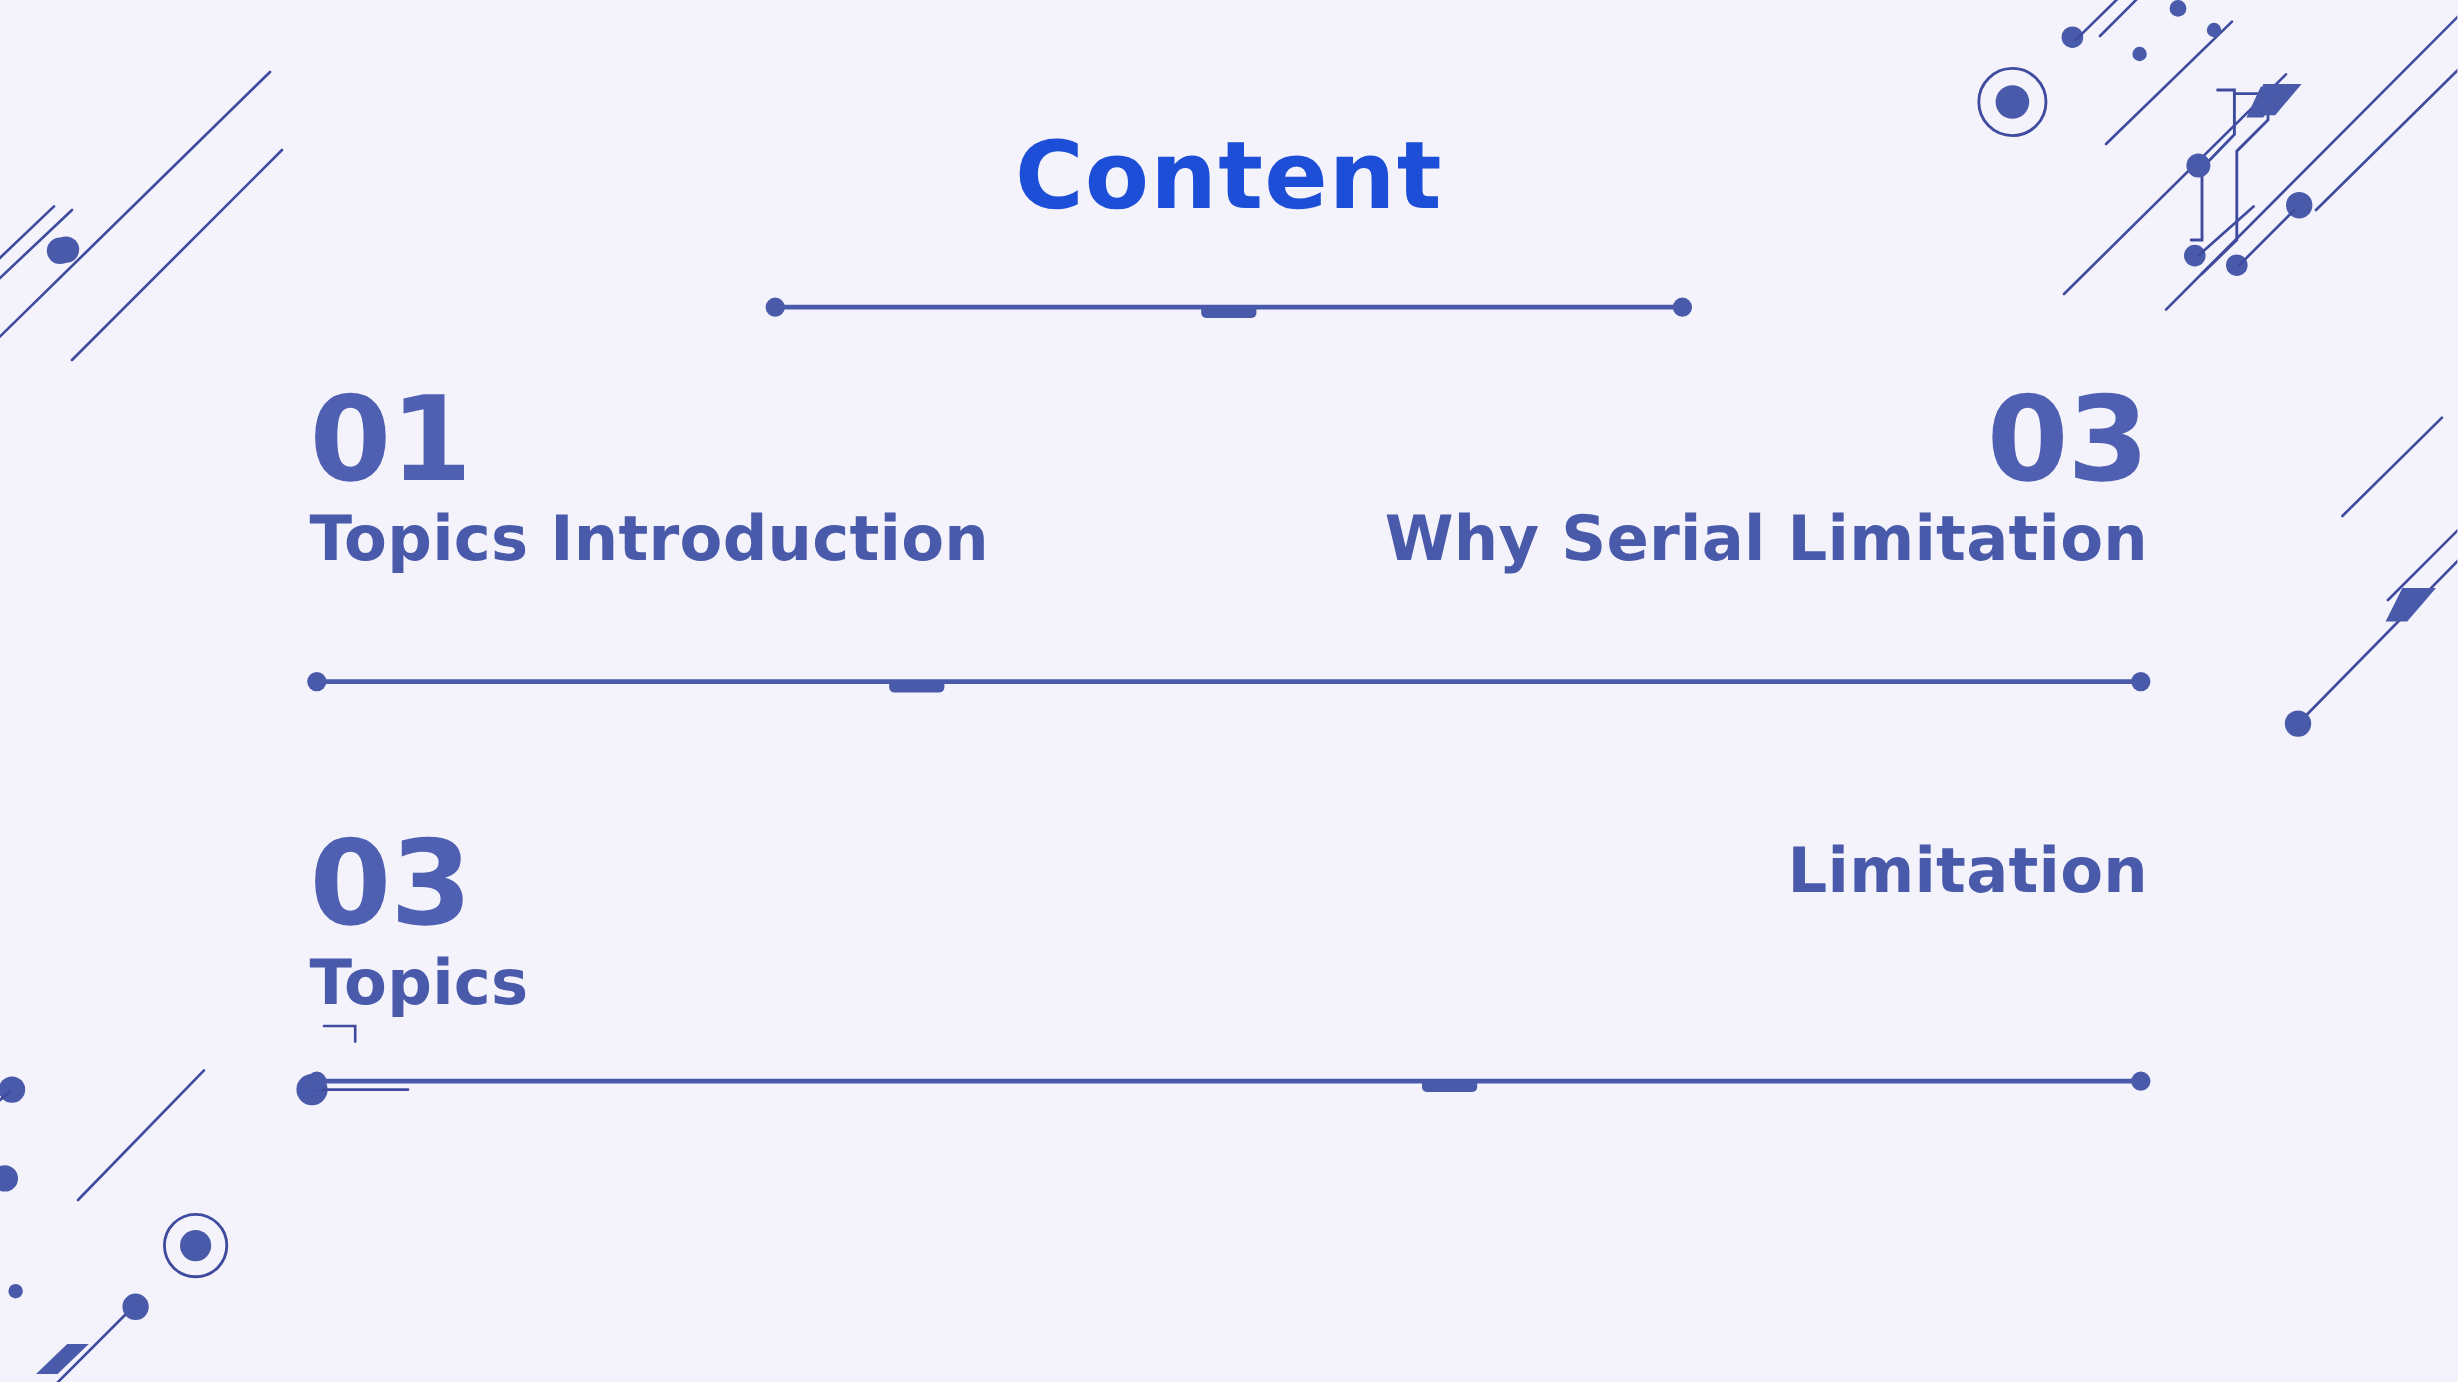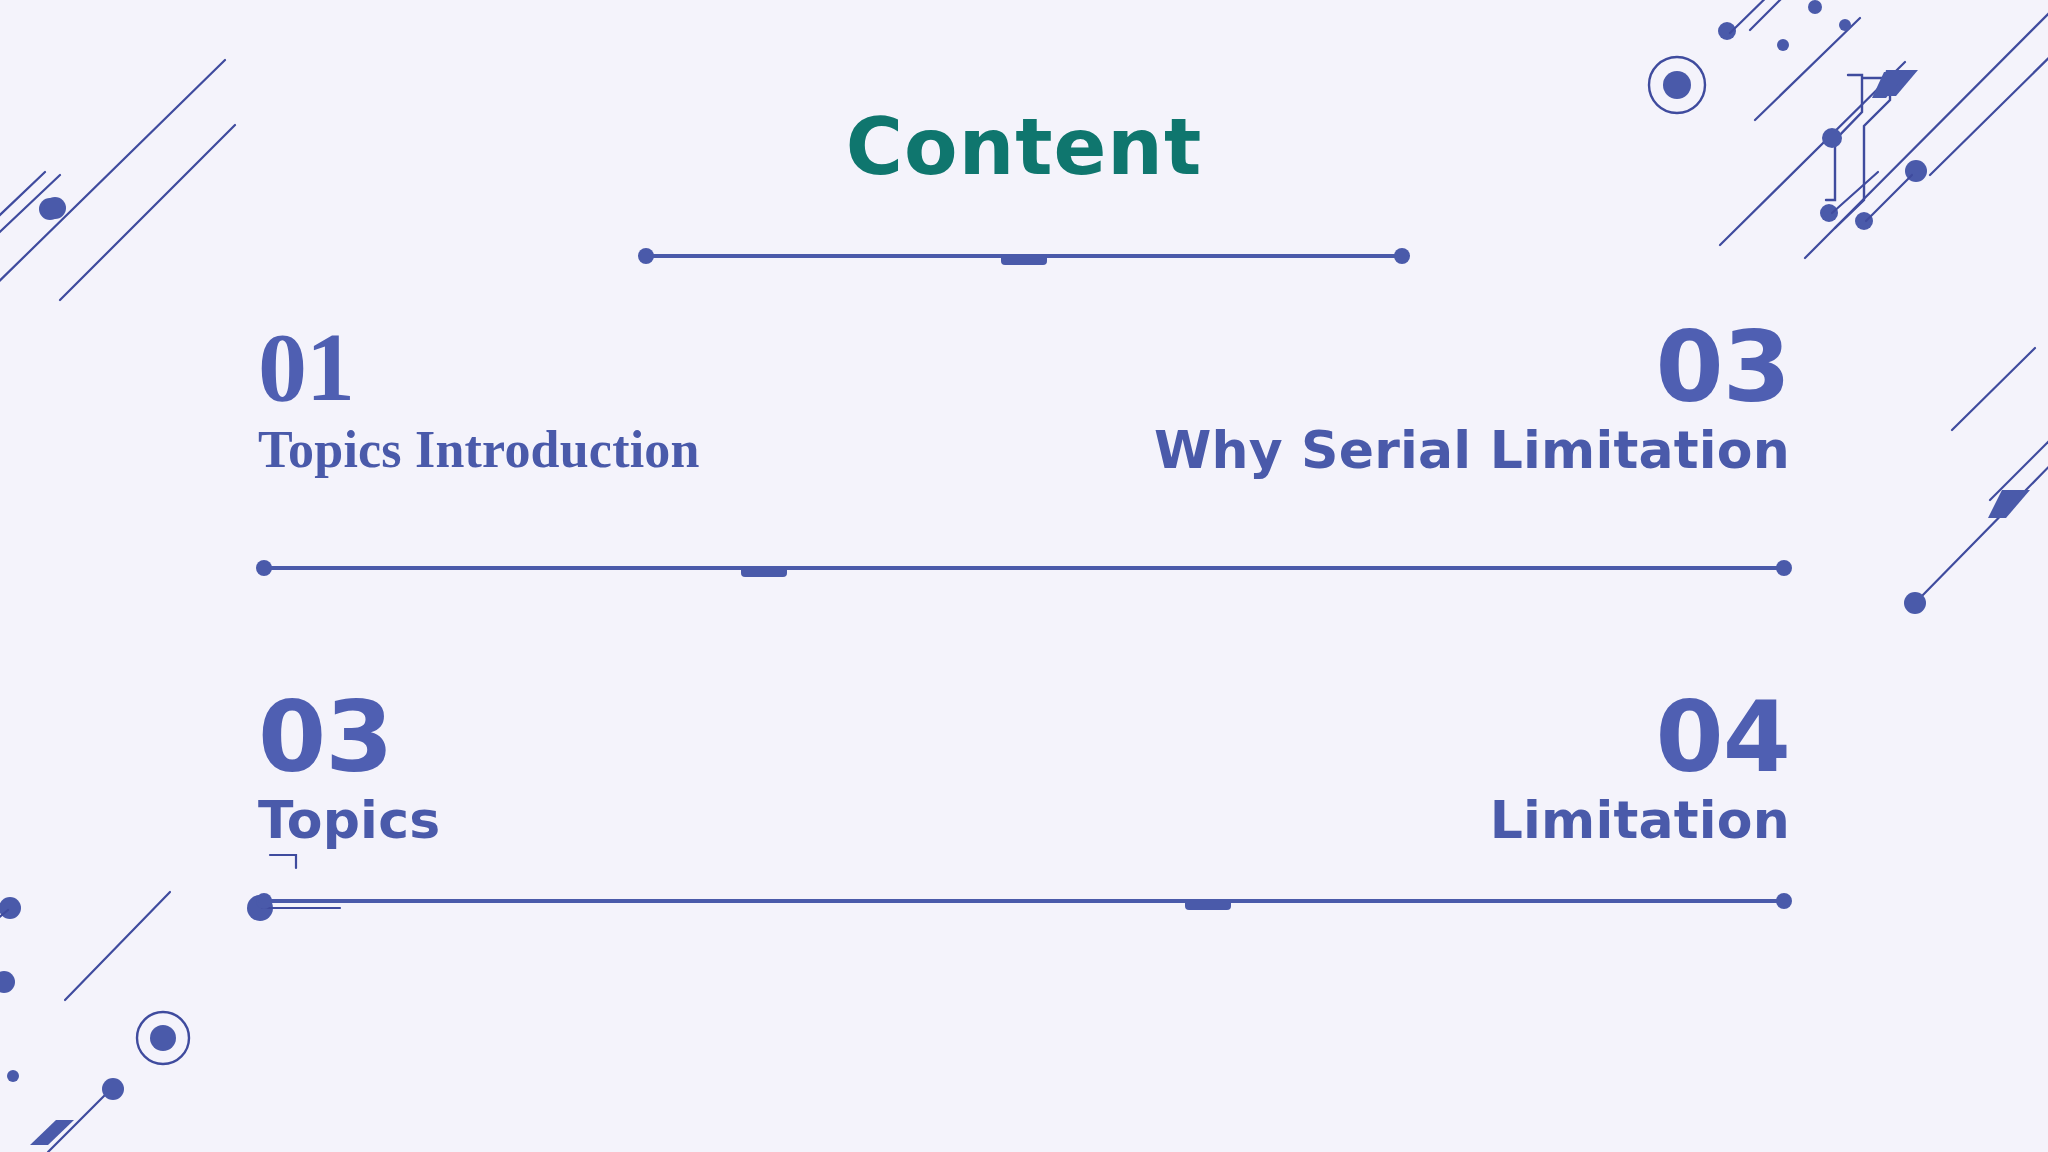--- a/index.html
+++ b/index.html
@@ -30,21 +30,21 @@
     position: absolute;
     left: 0;
     top: 108px;
     width: 2048px;
     text-align: center;
   }
   .title {
     font-size: 78px;
     font-weight: 700;
     letter-spacing: 1px;
-    color: #0f766e;
+    color: #1d4ed8;
     line-height: 1;
     margin: 0;
   }
 
   
   .divider {
     position: absolute;
     height: 26px;
   }
   .divider .bar {
@@ -105,21 +105,21 @@
     font-size: 52px;
     font-weight: 700;
     color: #4a5aaa;
     line-height: 1.17;
     margin: 6px 0 0 0;
     letter-spacing: 0.2px;
   }
   .item.left  { text-align: left;  left: 258px; }
   .item.right { text-align: right; right: 258px; }
 
-  #item-01 { top: 320px; font-family: Liberation Serif, serif; }
+  #item-01 { top: 320px; }
   #item-02 { top: 320px; }
   #item-03 { top: 690px; }
   #item-04 { top: 690px; }
 </style>
 </head>
 <body>
 
 <div id="slide">
 
   <svg id="decor" viewBox="0 0 2048 1152" xmlns="http://www.w3.org/2000/svg">
@@ -217,21 +217,20 @@
     <span class="notch"></span>
     <span class="cap right"></span>
   </div>
 
   <div class="item left" id="item-03">
     <p class="num">03</p>
     <p class="label">Topics</p>
   </div>
 
   <div class="item right" id="item-04">
-    <p class="num">04</p>
     <p class="label">Limitation</p>
   </div>
 
   <div class="divider" id="divider-row2">
     <span class="cap left"></span>
     <span class="bar"></span>
     <span class="notch"></span>
     <span class="cap right"></span>
   </div>
 

